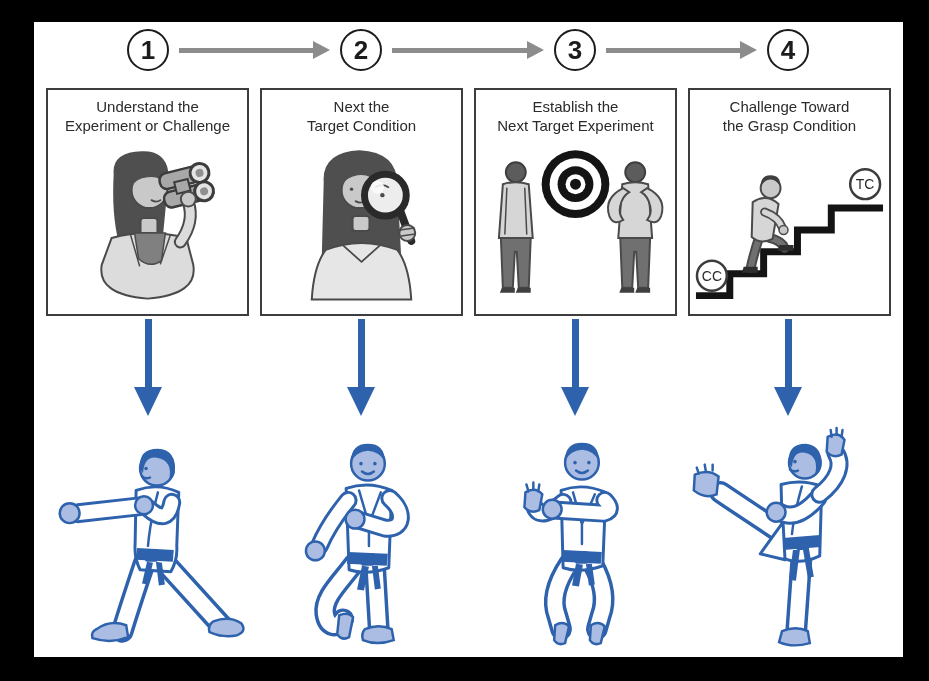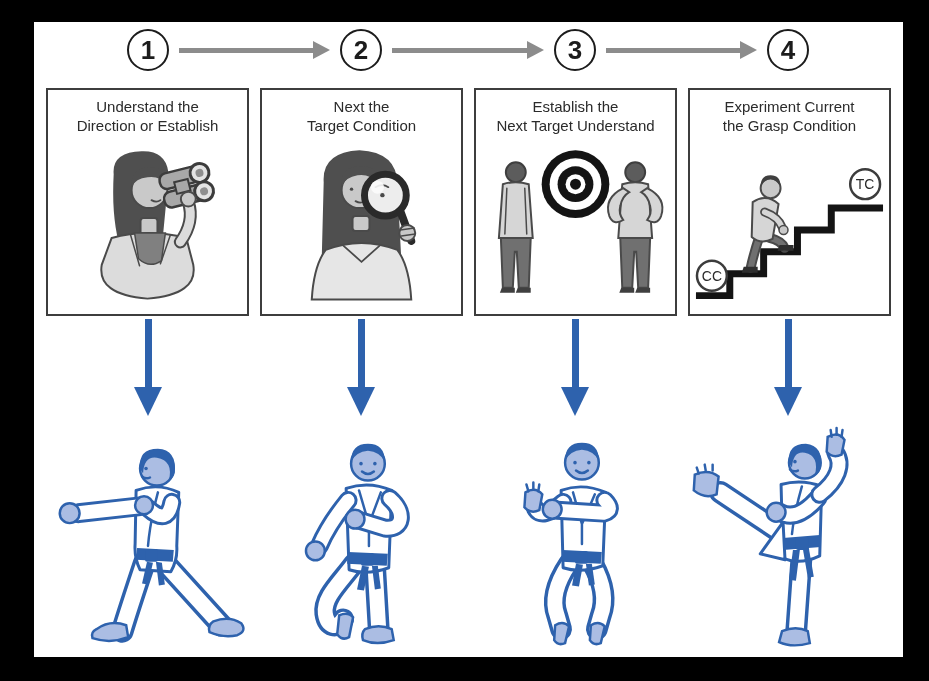--- a/index.html
+++ b/index.html
@@ -89,21 +89,21 @@
   <div class="h-arrow" style="left:572px;width:151px">
       <div class="h-shaft"></div>
       <div class="h-head"></div>
     </div>
 
   <div class="boxes-row">
 
     <div class="step-box">
       <div class="box-title">
         <div>Understand the</div>
-        <div>Direction or Establish</div>
+        <div>Experiment or Challenge</div>
       </div>
       <svg class="illu" viewBox="0 0 200 170">
         <path fill="#4f4f4f" d="M66 36 Q64 14 94 13 Q118 12 121 34 L119 62 L113 124 L78 124 Q63 92 66 36 Z"></path>
         <rect x="93" y="80" width="17" height="17" rx="3" fill="#c9c9c9" stroke="#4a4a4a" stroke-width="2"></rect>
         <path fill="#dcdcdc" stroke="#4a4a4a" stroke-width="2" d="M64 100 Q100 90 139 100 L146 127 Q151 157 100 161 Q49 157 54 127 Z"></path>
         <path fill="#808080" stroke="#4a4a4a" stroke-width="1.5" d="M87 95 L118 95 L114 123 Q102 131 91 121 Z"></path>
         <path class="il-line" stroke-width="1.5" d="M83 97 L92 128 M123 97 L113 126"></path>
         <circle cx="102" cy="52" r="18" fill="#c9c9c9" stroke="#4a4a4a" stroke-width="2"></circle>
         <path fill="#4f4f4f" d="M84 49 Q82 29 104 29 Q122 29 120 47 Q112 37 100 39 Q88 40 84 49 Z"></path>
         <path class="il-line" stroke-width="1.8" d="M104 62 q5 3 9 0"></path>
@@ -142,21 +142,21 @@
         <circle cx="116" cy="49" r="6.5" fill="#fbfbfb" opacity="0.9"></circle>
         <line x1="139" y1="73" x2="150" y2="103" stroke="#2a2a2a" stroke-width="8" stroke-linecap="round"></line>
         <circle cx="146" cy="95" r="8" fill="#c9c9c9" stroke="#4a4a4a" stroke-width="2"></circle>
         <path class="il-line" stroke-width="1.5" d="M139 92 L153 90 M140 98 L154 96"></path>
       </svg>
     </div>
 
     <div class="step-box">
       <div class="box-title">
         <div>Establish the</div>
-        <div>Next Target Understand</div>
+        <div>Next Target Experiment</div>
       </div>
       <svg class="illu" viewBox="0 0 200 170">
         <g>
           <circle cx="100" cy="46" r="34" fill="#141414"></circle>
           <circle cx="100" cy="46" r="26" fill="#ffffff"></circle>
           <circle cx="100" cy="46" r="18" fill="#141414"></circle>
           <circle cx="100" cy="46" r="10" fill="#ffffff"></circle>
           <circle cx="100" cy="46" r="5.5" fill="#141414"></circle>
         </g>
         <g>
@@ -172,21 +172,21 @@
           <path fill="#d6d6d6" stroke="#4a4a4a" stroke-width="2" d="M148 50 Q128 60 134 78 Q138 88 148 82 Q143 76 145 68 Q147 58 154 54 Z"></path>
           <path fill="#d6d6d6" stroke="#4a4a4a" stroke-width="2" d="M172 50 Q192 60 186 78 Q182 88 172 82 Q177 76 175 68 Q173 58 166 54 Z"></path>
           <path fill="#707070" stroke="#4a4a4a" stroke-width="2" d="M145 100 L175 100 L173 150 L163 150 L161 114 L159 114 L157 150 L147 150 Z"></path>
           <path fill="#3f3f3f" d="M146 150 L159 150 L159 155 L144 155 Z M162 150 L175 150 L175 155 L160 155 Z"></path>
         </g>
       </svg>
     </div>
 
     <div class="step-box">
       <div class="box-title">
-        <div>Experiment Current</div>
+        <div>Challenge Toward</div>
         <div>the Grasp Condition</div>
       </div>
       <svg class="illu" viewBox="0 0 200 170">
         <path fill="none" stroke="#141414" stroke-width="7" d="M6 158 L40 158 L40 136 L74 136 L74 114 L108 114 L108 92 L142 92 L142 70 L194 70"></path>
         <g>
           <path stroke="#4a4a4a" stroke-width="10" fill="none" stroke-linecap="round" d="M70 98 Q64 116 61 130"></path>
           <path stroke="#707070" stroke-width="6" fill="none" stroke-linecap="round" d="M70 98 Q64 116 61 130"></path>
           <path stroke="#4a4a4a" stroke-width="10" fill="none" stroke-linecap="round" d="M80 100 Q92 103 95 110"></path>
           <path stroke="#707070" stroke-width="6" fill="none" stroke-linecap="round" d="M80 100 Q92 103 95 110"></path>
           <path fill="#2e2e2e" d="M54 129 L68 129 L68 135 L52 135 Z"></path>

